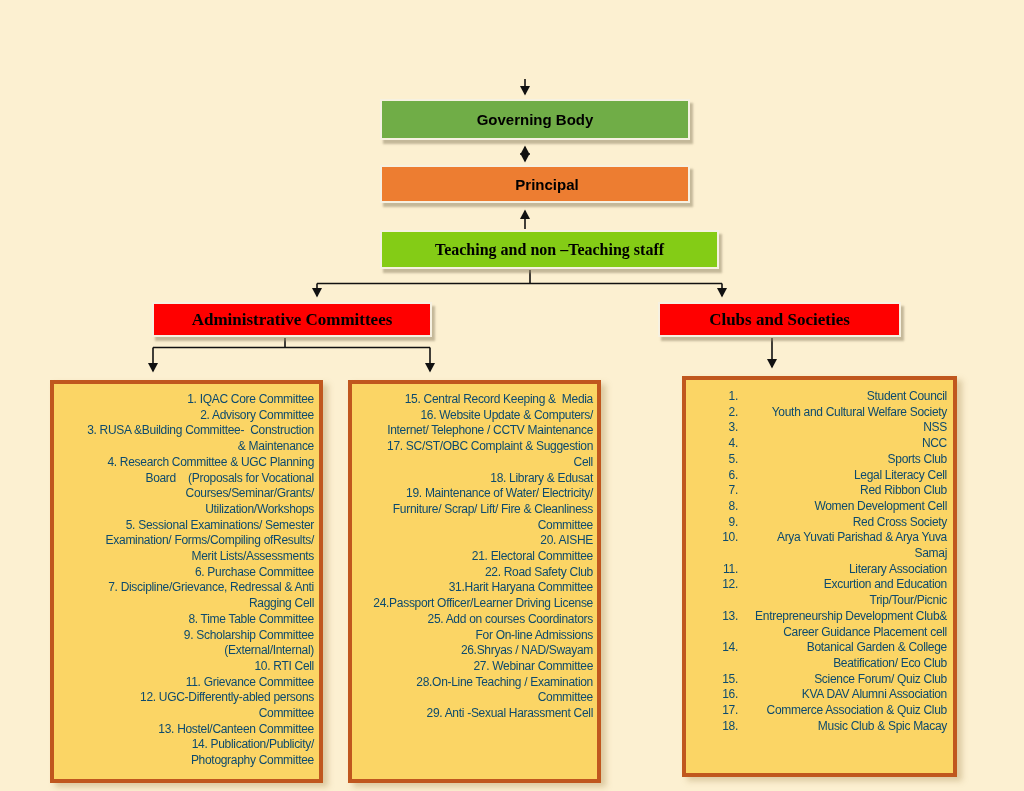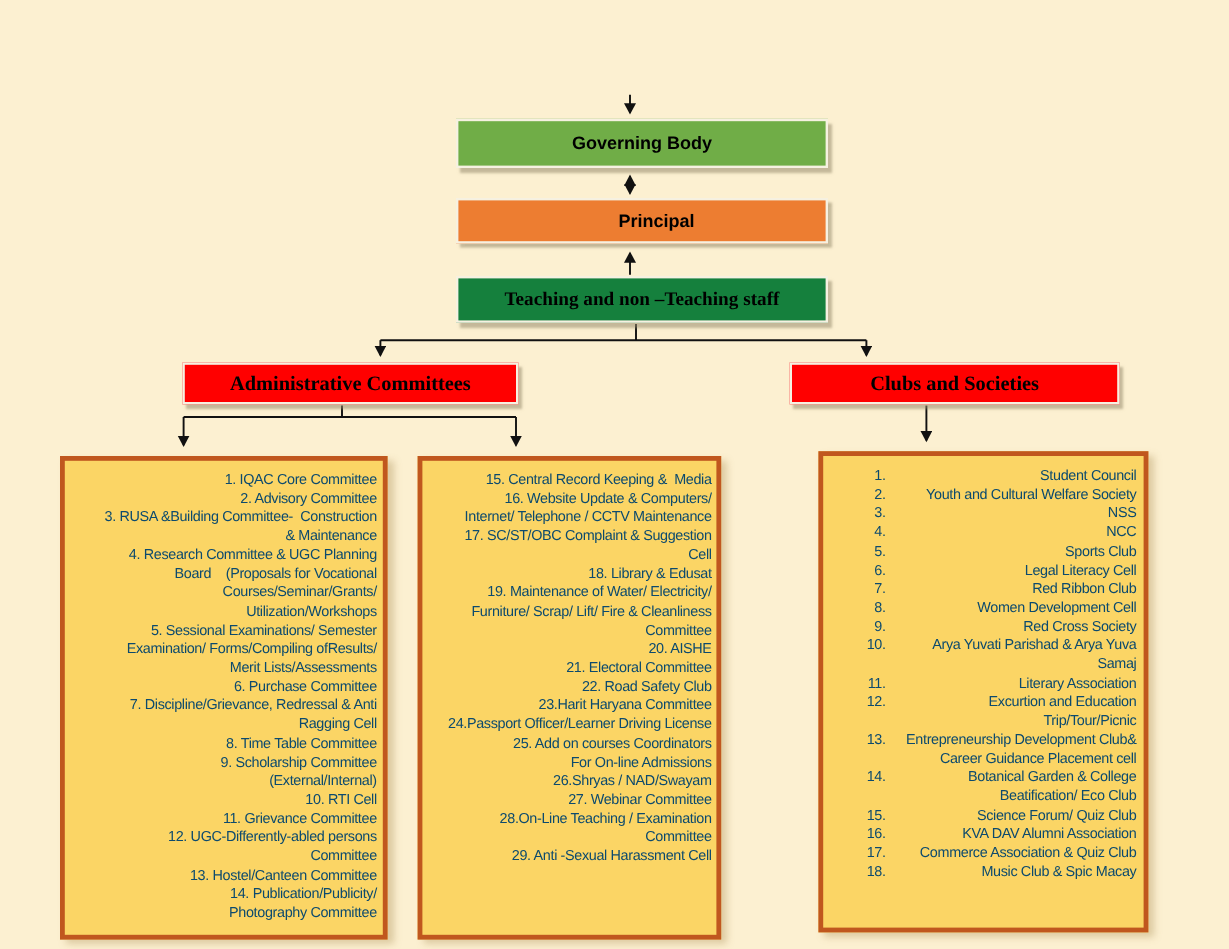--- a/index.html
+++ b/index.html
@@ -18,24 +18,24 @@
     display:flex; align-items:center; justify-content:center;
     text-align:center; color:#000; font-weight:bold;
     border:2px solid #F6F1E1;
     box-shadow:3px 4px 2px rgba(150,138,108,0.55);
   }
   .node.sans  { font-family:"Liberation Sans", sans-serif; font-size:15px; }
   .node.serif { font-family:"Liberation Serif", serif; font-size:16px; }
   #n-mgmt  { left:380px; top:37px;  width:310px; height:40px; background:#FFC000; }
   #n-gov   { left:380px; top:99px;  width:310px; height:41px; background:#70AD47; }
   #n-pri   { left:380px; top:165px; width:310px; height:38px; background:#ED7D31;padding-left:24px; }
-  #n-staff { left:380px; top:230px; width:310px; height:39px; background:#15803d; }
+  #n-staff { left:380px; top:230px; width:339px; height:39px; background:#84cc16; }
   #n-admin { left:152px; top:302px; width:280px; height:35px; background:#FF0000;
              font-size:17px; font-family:"Liberation Serif", serif; }
-  #n-clubs { left:658px; top:302px; width:275px; height:35px; background:#FF0000;
+  #n-clubs { left:658px; top:302px; width:243px; height:35px; background:#FF0000;
              font-size:17px; font-family:"Liberation Serif", serif; }
   
   .panel {
     position:absolute; box-sizing:border-box;
     background:#FBD565; border:4px solid #C0571E;
     box-shadow:5px 4px 6px rgba(160,130,70,0.35);
     color:#0c4a6e; font-size:12px; line-height:15.7px;
     letter-spacing:-0.3px; overflow:hidden;text-align:right;
   }
   #panel-a { left:50px;  top:380px; width:273px; height:403px; padding:8px 5px 8px 10px; }
@@ -132,21 +132,21 @@
       <div class="p-item">19. Maintenance of Water/ Electricity/
 Furniture/ Scrap/ Lift/ Fire &amp; Cleanliness
 Committee</div>
 
       <div class="p-item">20. AISHE</div>
 
       <div class="p-item">21. Electoral Committee</div>
 
       <div class="p-item">22. Road Safety Club</div>
 
-      <div class="p-item">23.Harit Haryana Committee</div>
+      <div class="p-item">31.Harit Haryana Committee</div>
 
       <div class="p-item">24.Passport Officer/Learner Driving License</div>
 
       <div class="p-item">25. Add on courses Coordinators
 For On-line Admissions</div>
 
       <div class="p-item">26.Shryas / NAD/Swayam</div>
 
       <div class="p-item">27. Webinar Committee</div>
 

